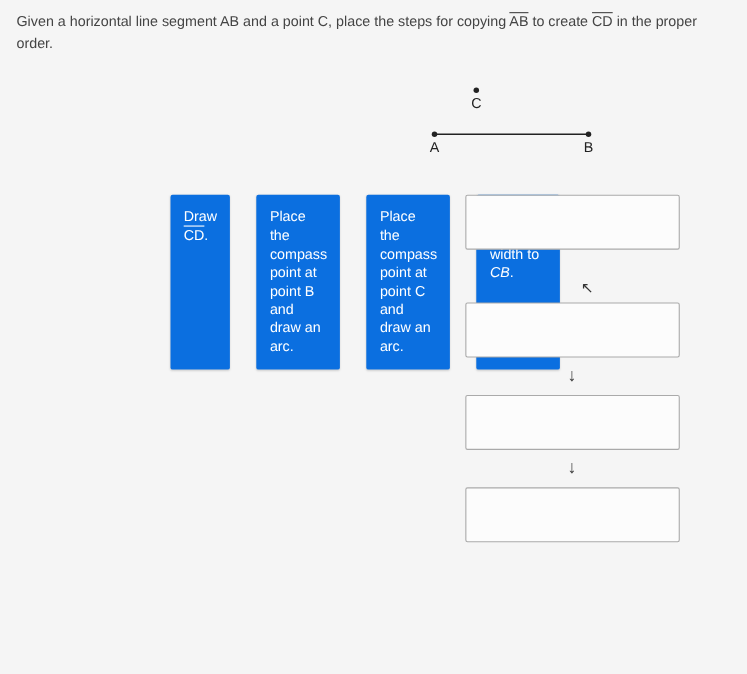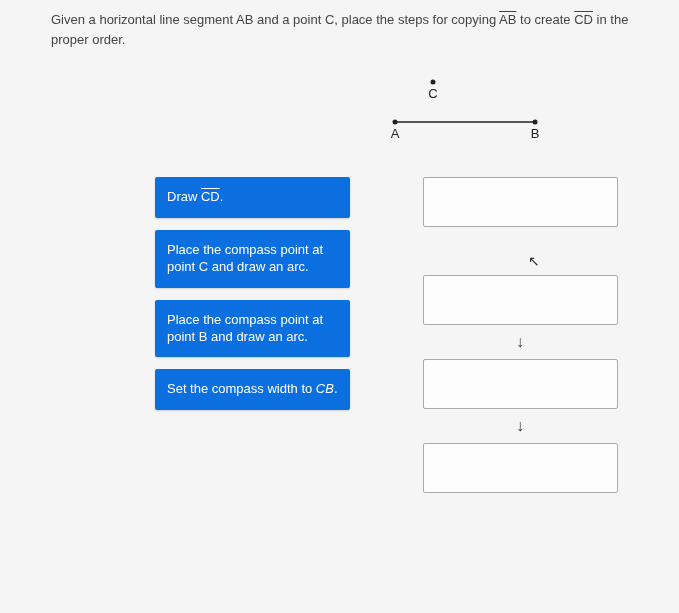--- a/index.html
+++ b/index.html
@@ -11,38 +11,37 @@
       padding: 10px 15px;
       font-size: 13px;
       color: #333;
       overflow: hidden;
     }
     .prompt {
       font-size: 13px;
       color: #444;
       margin-bottom: 25px;
       line-height: 1.5;
-      margin-left: 36px;
     }
     .overline { text-decoration: overline; }
     .diagram {
       text-align: center;
       margin: 0 auto 30px;
       width: 200px;
       position: relative;
       margin-left: 350px;
     }
     .diagram svg { overflow: visible; }
     .columns {
       display: flex;
       gap: 70px;
       align-items: flex-start;
       padding-left: 140px;
     }
-    .left-col { display: flex; flex-direction: column; gap: 12px; width: 195px; }
+    .left-col { display: flex; flex-direction: row; gap: 24px; width: 195px; }
     .card {
       background: #0b6fe0;
       color: #fff;
       padding: 12px 12px;
       border-radius: 2px;
       font-size: 13px;
       line-height: 1.3;
       cursor: grab;
       box-shadow: 0 1px 2px rgba(0,0,0,.15);
     }
@@ -88,22 +87,22 @@
     <text x="10" y="64" text-anchor="middle" font-size="13" fill="#222">A</text>
     <text x="150" y="64" text-anchor="middle" font-size="13" fill="#222">B</text>
   </svg>
 </div>
 
 <div class="columns">
   <div class="left-col">
     <div class="card">
       <span>Draw </span><span class="overline">CD</span><span>.</span>
     </div>
+    <div class="card">Place the compass point at point B and draw an arc.</div>
     <div class="card">Place the compass point at point C and draw an arc.</div>
-    <div class="card">Place the compass point at point B and draw an arc.</div>
     <div class="card">
       <span>Set the compass width to </span><span class="ital">CB</span><span>.</span>
     </div>
   </div>
 
   <div class="right-col">
     <div class="slot"></div>
     <div class="gap1"></div>
     <span class="cursor">↖</span>
     <div class="slot"></div>

